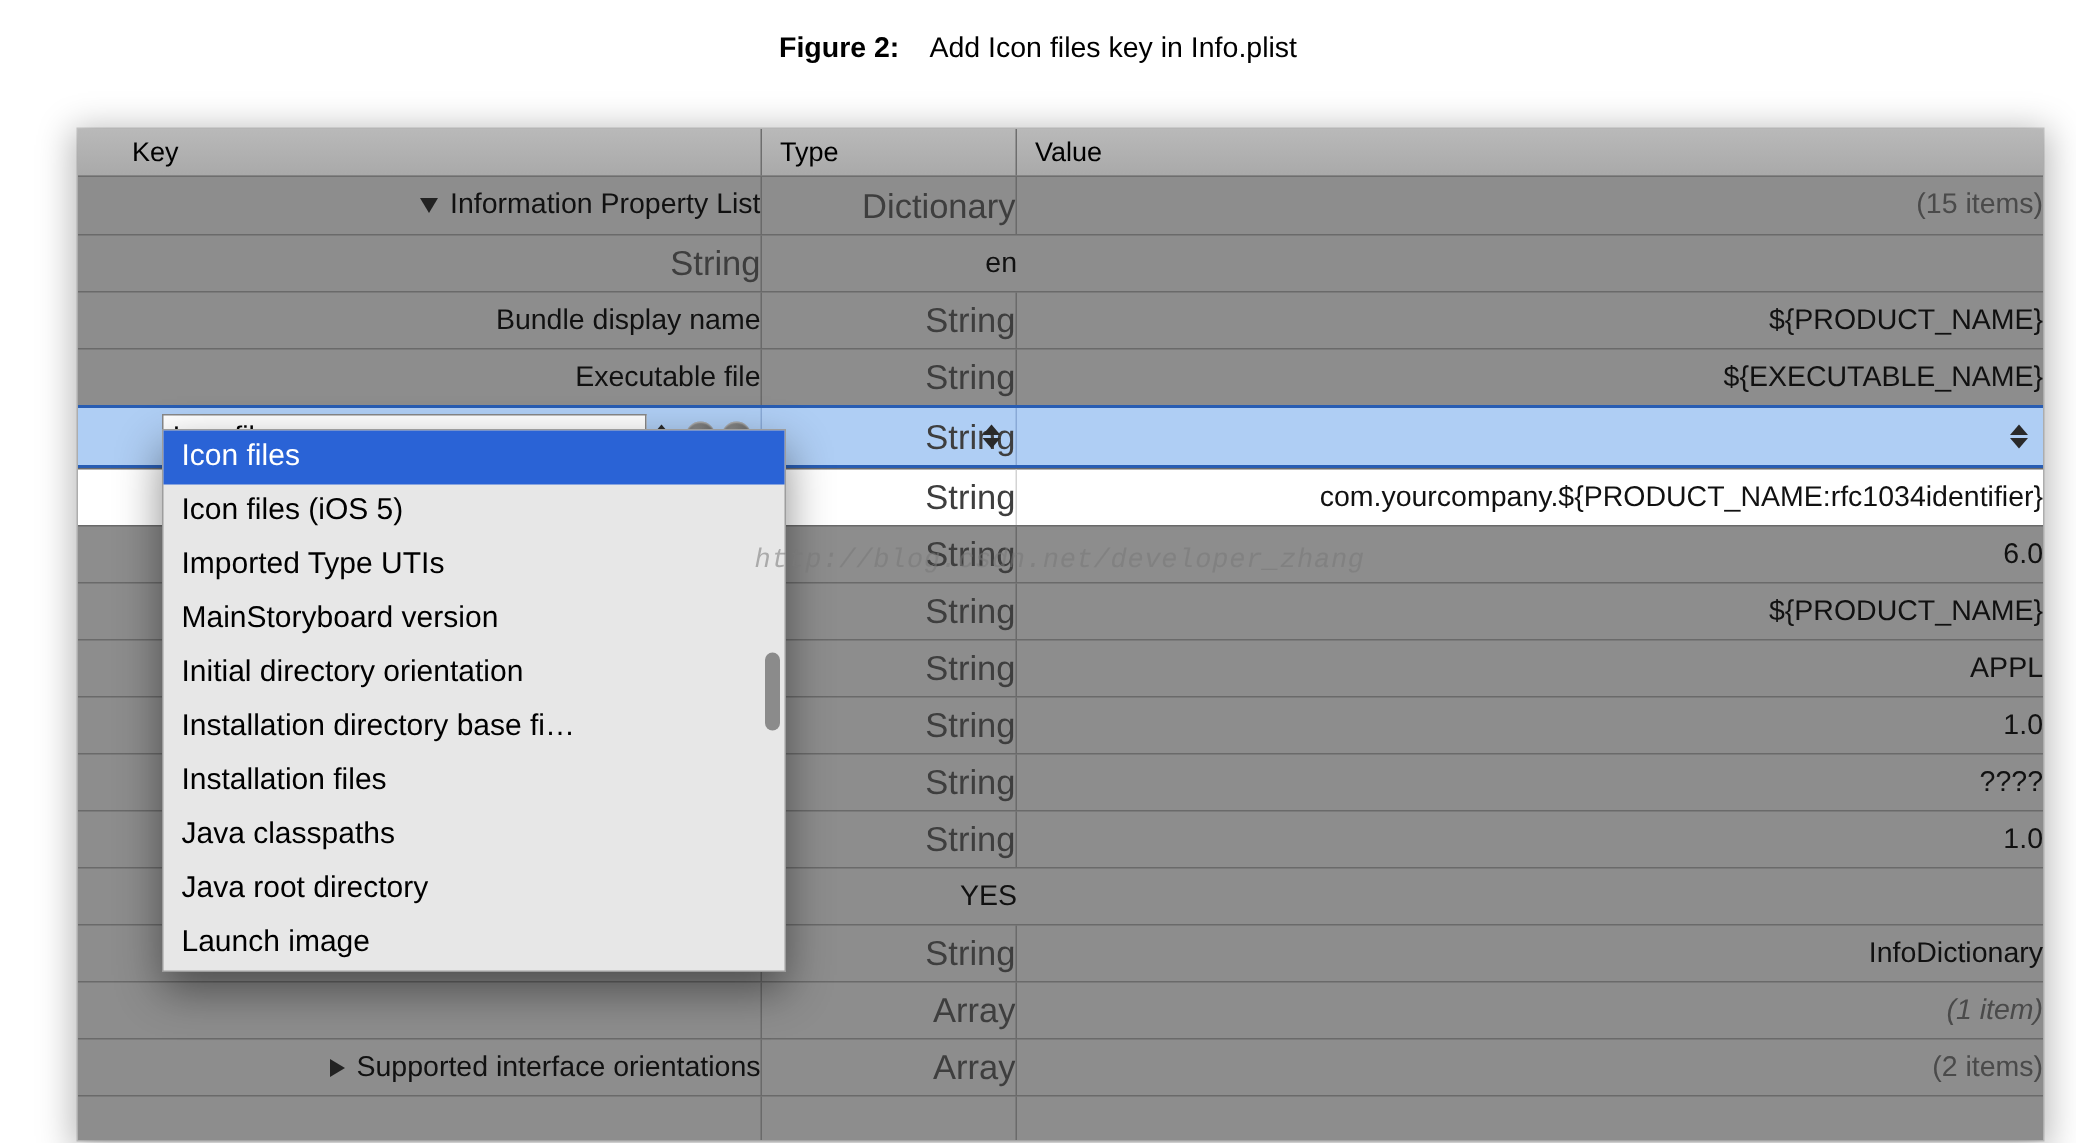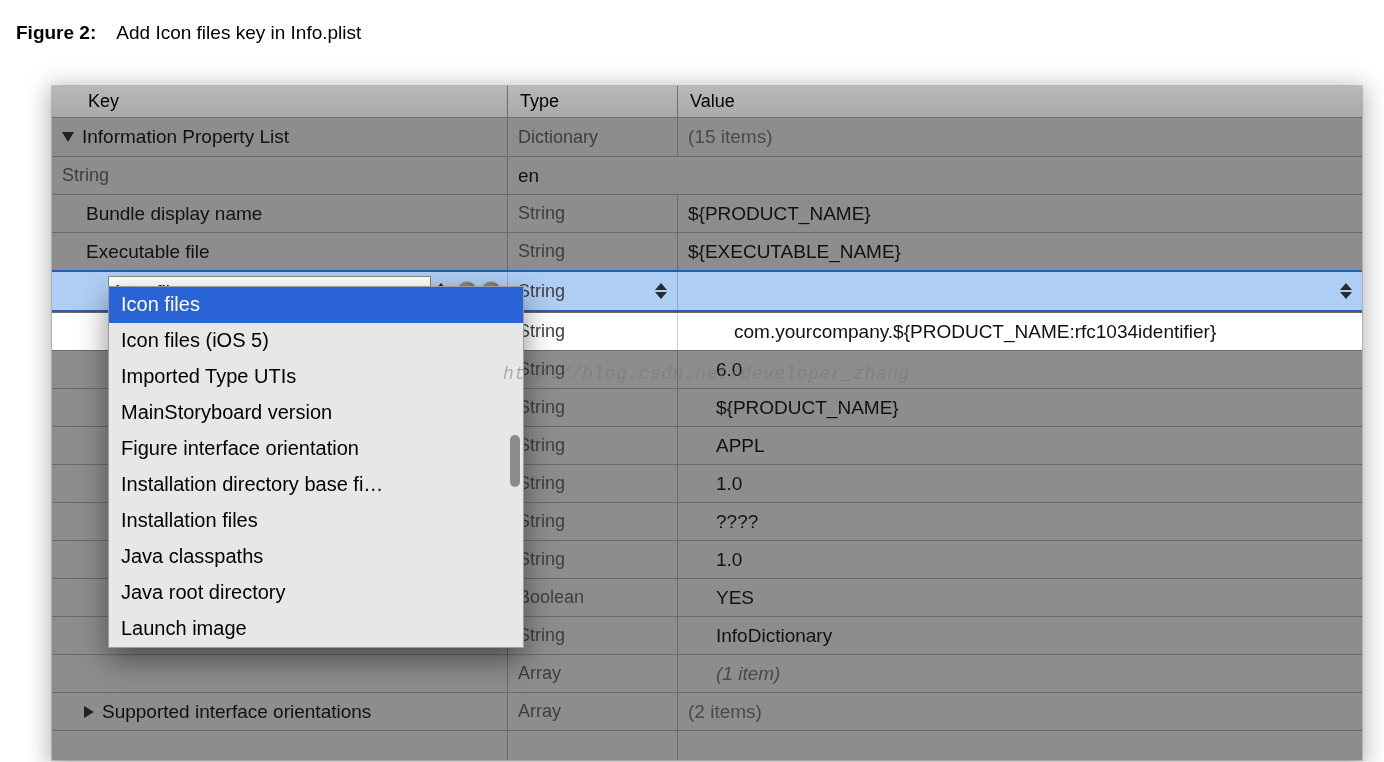--- a/index.html
+++ b/index.html
@@ -6,20 +6,21 @@
   body {
     margin: 0;
     padding: 22px 16px;
     font-family: "Lucida Grande", "Helvetica Neue", Arial, sans-serif;
     background: #fff;
     width: 1384px;
   }
   .caption {
     font-size: 19px;
     margin-bottom: 42px;
+    text-align: center;
   }
   .caption b { font-weight: 700; }
   .plist-outer {
     position: relative;
     width: 1310px;
     margin-left: 36px;
     box-shadow: 0 4px 22px 4px rgba(0,0,0,0.28), 0 0 0 1px rgba(0,0,0,0.18);
     background: #8d8d8d;
   }
   .header-row {
@@ -48,24 +49,25 @@
     color: #111;
     border-top: 1px solid #6a6a6a;
   }
   .row:first-child { border-top: 0; }
   .cell {
     border-right: 1px solid #6a6a6a;
     display: flex;
     align-items: center;
     overflow: hidden;
     white-space: nowrap;
+    justify-content: flex-end;
   }
   .cell:last-child { border-right: 0; }
   .keycell { padding-left: 10px; }
-  .typecell { color: #2f2f2f; font-size: 18px; padding-left: 10px; }
+  .typecell { color: #2f2f2f; font-size: 23px; padding-left: 10px; }
   .valcell  { padding-left: 10px; }
   .dimtext  { color: #3e3e3e; }
   .dimmer   { color: #4a4a4a; }
   .disclose {
     display: inline-block;
     width: 0; height: 0;
     margin-right: 8px;
   }
   .disclose.open  { border-left:6px solid transparent; border-right:6px solid transparent; border-top:10px solid #222; }
   .disclose.closed{ border-top:6px solid transparent; border-bottom:6px solid transparent; border-left:10px solid #222; }
@@ -309,23 +311,20 @@
           <span class="dimtext">String</span>
         </div>
       <div class="cell valcell" style="padding-left:38px;">
           <span>1.0</span>
         </div>
     </div>
     <div class="row">
       <div class="cell keycell indent1" style="justify-content:flex-end;padding-right:6px;">
         <span class="truncated">on</span>
       </div>
-      <div class="cell typecell">
-          <span class="dimtext">Boolean</span>
-        </div>
       <div class="cell valcell" style="padding-left:38px;">
           <span>YES</span>
         </div>
     </div>
     <div class="row">
       <div class="cell keycell indent1"></div>
       <div class="cell typecell">
           <span class="dimtext">String</span>
         </div>
       <div class="cell valcell" style="padding-left:38px;">
@@ -360,21 +359,21 @@
         <div class="cell"></div>
         <div class="cell"></div>
     </div>
   </div>
 
   <div class="dropdown">
     <div class="dd-item selected">Icon files</div>
     <div class="dd-item">Icon files (iOS 5)</div>
     <div class="dd-item">Imported Type UTIs</div>
     <div class="dd-item">MainStoryboard version</div>
-    <div class="dd-item">Figure interface orientation</div>
+    <div class="dd-item">Initial directory orientation</div>
     <div class="dd-item">Installation directory base fi…</div>
     <div class="dd-item">Installation files</div>
     <div class="dd-item">Java classpaths</div>
     <div class="dd-item">Java root directory</div>
     <div class="dd-item">Launch image</div>
     <div class="dd-scroll"></div>
   </div>
 
   <div class="watermark">http://blog.csdn.net/developer_zhang</div>
 </div>

